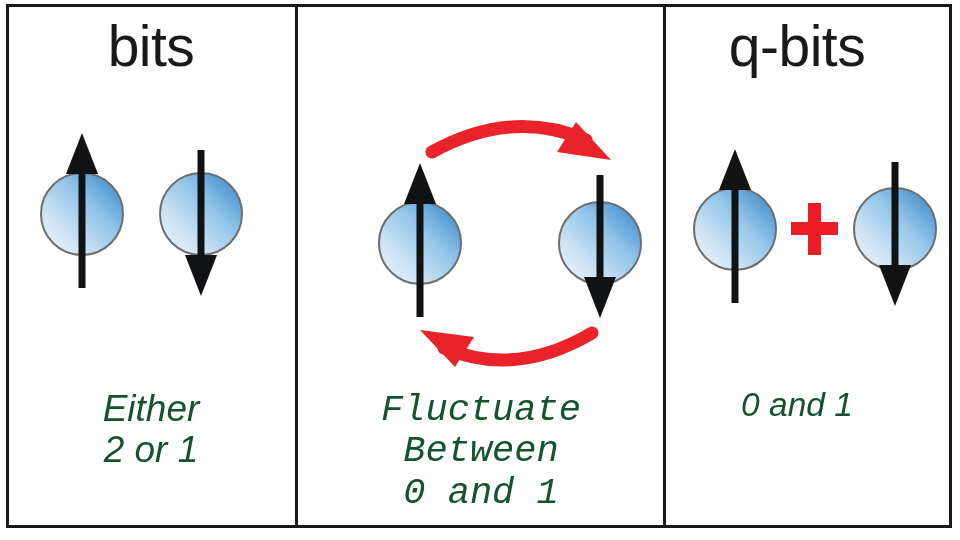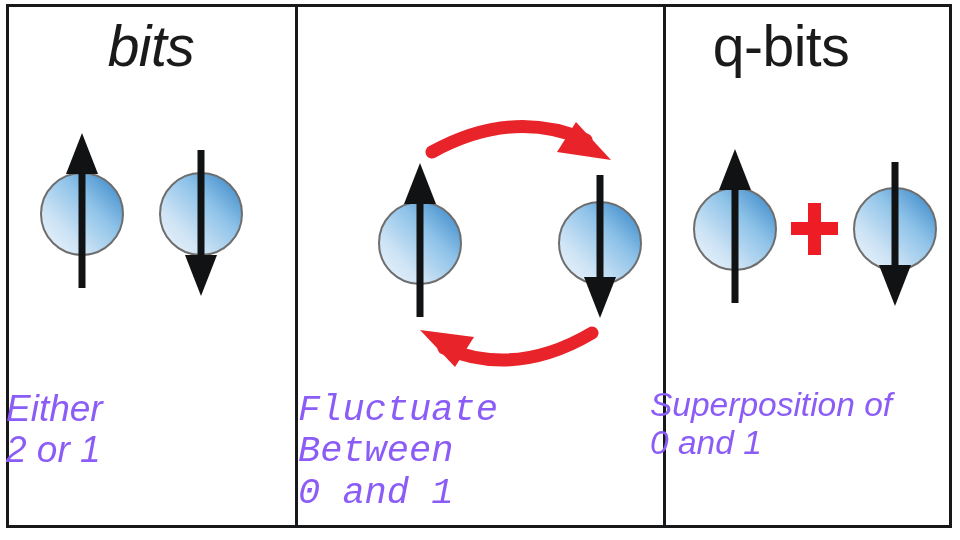--- a/index.html
+++ b/index.html
@@ -38,47 +38,47 @@
   .divider.d2 { left: 663px; }
 
   .panel {
     position: absolute;
     top: 4px;
     height: 524px;
     box-sizing: border-box;
   }
   .panel.p1 { left: 6px;   width: 290px; }
   .panel.p2 { left: 298px; width: 366px; }
-  .panel.p3 { left: 650px; width: 262px; }
+  .panel.p3 { left: 666px; width: 262px; }
 
   .panel-title {
     position: absolute;
     left: 0;
     right: 0;
     text-align: center;
     font-size: 57px;
     line-height: 1;
     color: #1a1a1a;
     font-weight: 400;
     letter-spacing: -0.5px;
     white-space: nowrap;
   }
-  .panel.p1 .panel-title { top: 14px; font-style: italic; }
+  .panel.p1 .panel-title { top: 14px; }
   .panel.p2 .panel-title { top: 14px; }
   .panel.p3 .panel-title { top: 14px; }
 
   .panel-caption {
     position: absolute;
     left: 0;
     right: 0;
-    text-align: left;
+    text-align: center;
     font-style: italic;
     font-size: 37px;
     line-height: 1.12;
-    color: #8b5cf6;
+    color: #14532d;
     white-space: nowrap;
   }
   .panel.p1 .panel-caption { top: 384px; }
   .panel.p2 .panel-caption { top: 386px; font-family: Liberation Mono, monospace; }
   .panel.p3 .panel-caption { top: 382px; font-size: 33.5px; }
   .caption-line { display: block; }
 
   .figure-svg {
     position: absolute;
     left: 0;
@@ -109,21 +109,20 @@
     <div class="panel-caption">
       <span class="caption-line">Fluctuate</span>
       <span class="caption-line">Between</span>
       <span class="caption-line">0 and 1</span>
     </div>
   </div>
 
   <div class="panel p3">
     <div class="panel-title">q-bits</div>
     <div class="panel-caption">
-      <span class="caption-line">Superposition of</span>
       <span class="caption-line">0 and 1</span>
     </div>
   </div>
 
   <svg class="figure-svg" viewBox="0 0 960 540">
     <defs>
       <linearGradient id="sphGrad" x1="0" y1="1" x2="1" y2="0">
         <stop offset="0%" stop-color="#eef5fc"></stop>
         <stop offset="28%" stop-color="#cfe4f5"></stop>
         <stop offset="62%" stop-color="#8dc2e8"></stop>

